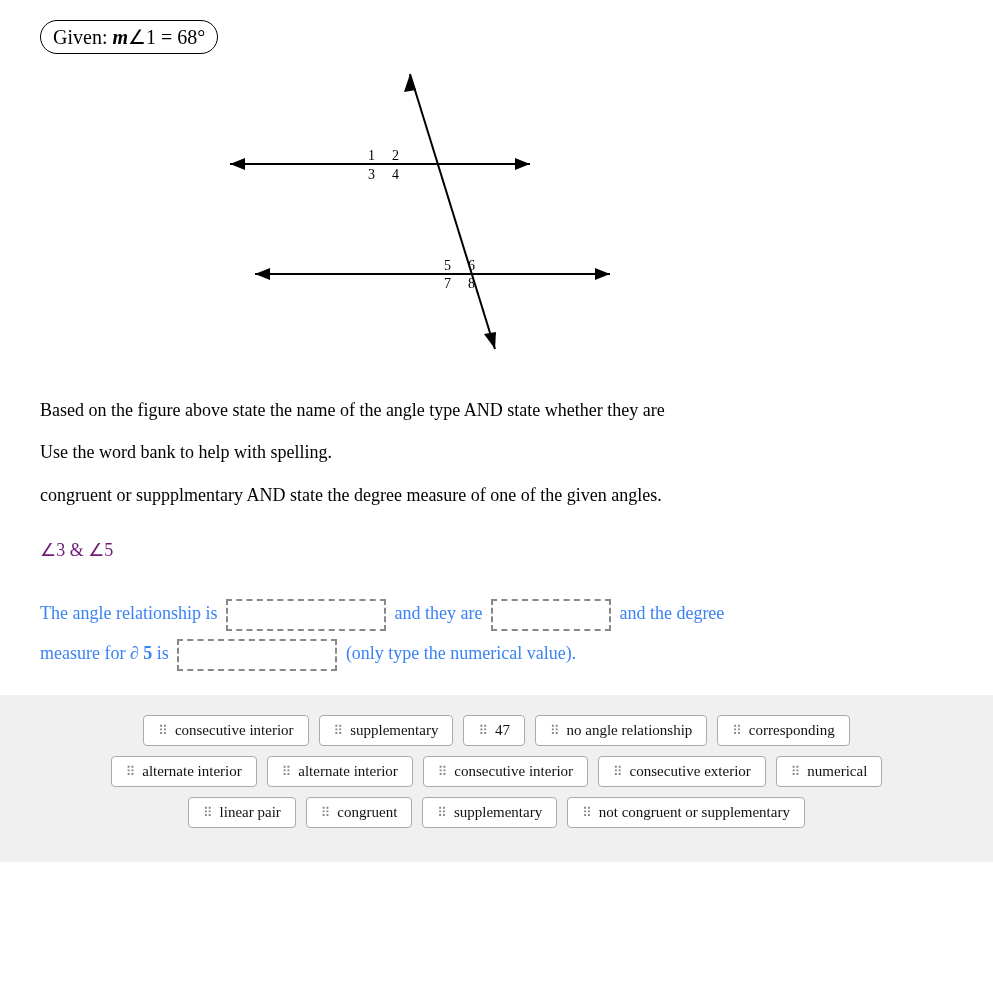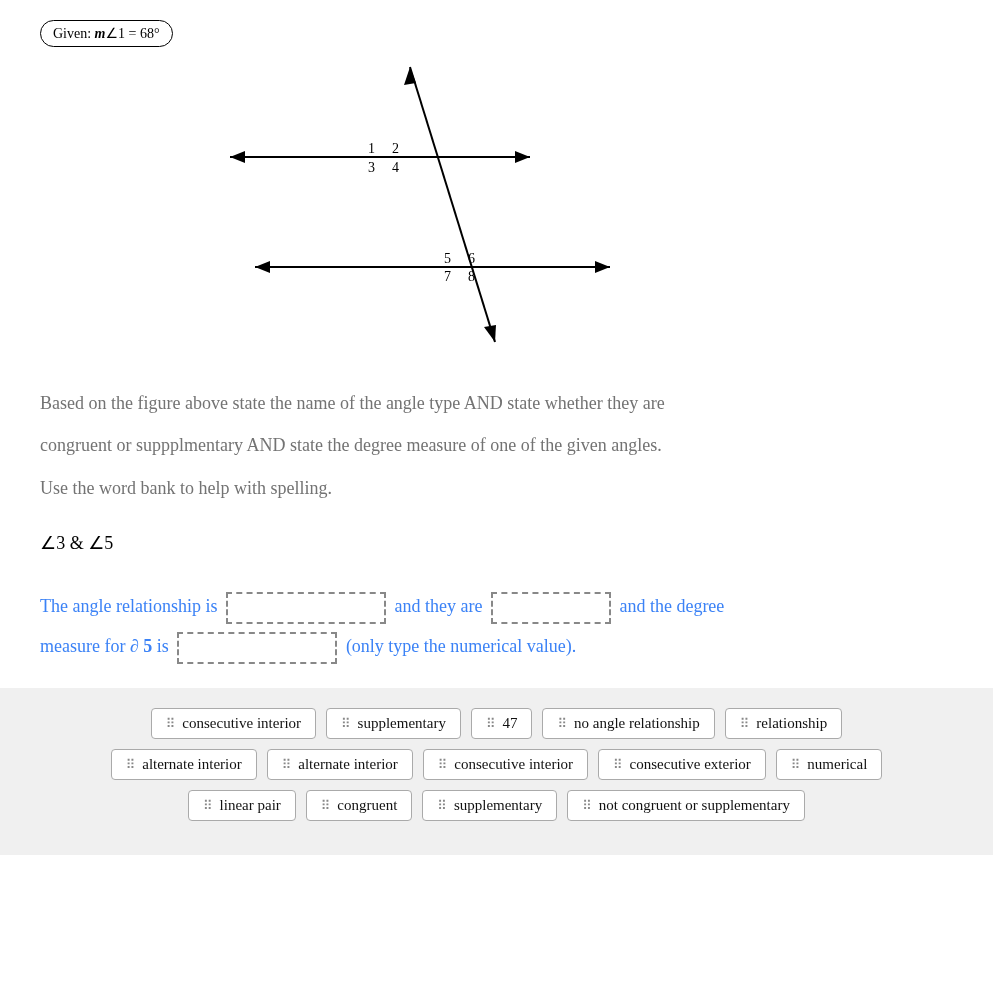--- a/index.html
+++ b/index.html
@@ -13,48 +13,48 @@
 
     .main-content {
       padding: 20px 40px 0 40px;
     }
 
     .given-label {
       display: inline-block;
       border: 1.5px solid #000;
       border-radius: 20px;
       padding: 4px 12px;
-      font-size: 14px;
+      font-size: 20px;
       margin-bottom: 10px;
       font-family: Georgia, serif;
     }
 
     .given-label .bold-m {
       font-weight: bold;
       font-style: italic;
     }
 
     .diagram-area {
       position: relative;
       width: 100%;
       height: 310px;
       margin-bottom: 20px;
     }
 
     .question-text {
       font-size: 18px;
       line-height: 1.8;
       margin-bottom: 10px;
-      color: #737373;
+      color: #000000;
     }
 
     .angle-label {
       font-size: 18px;
       margin-bottom: 16px;
-      color: #000000;
+      color: #701a75;
     }
 
     .fill-line {
       font-size: 18px;
       line-height: 2.0;
       color: #3b82f6;
       margin-bottom: 4px;
     }
 
     .blank-box {
@@ -148,22 +148,22 @@
       <text x="344" y="206" font-size="14" fill="#000">5</text>
       <text x="368" y="206" font-size="14" fill="#000">6</text>
       <text x="344" y="224" font-size="14" fill="#000">7</text>
       <text x="368" y="224" font-size="14" fill="#000">8</text>
     </svg>
   </div>
 
   
   <div>
     <p class="question-text">Based on the figure above state the name of the angle type AND state whether they are</p>
+    <p class="question-text">Use the word bank to help with spelling.</p>
     <p class="question-text">congruent or suppplmentary AND state the degree measure of one of the given angles.</p>
-    <p class="question-text">Use the word bank to help with spelling.</p>
   </div>
 
   <br>
 
   
   <p class="angle-label">∠3 &amp; ∠5</p>
 
   <br>
 
   
@@ -198,21 +198,21 @@
     <div class="word-chip">
       <span class="drag-dots">⠿</span>
       <span>47</span>
     </div>
     <div class="word-chip">
       <span class="drag-dots">⠿</span>
       <span>no angle relationship</span>
     </div>
     <div class="word-chip">
       <span class="drag-dots">⠿</span>
-      <span>relationship</span>
+      <span>corresponding</span>
     </div>
   </div>
   <div class="word-bank-row">
     <div class="word-chip">
       <span class="drag-dots">⠿</span>
       <span>alternate interior</span>
     </div>
     <div class="word-chip">
       <span class="drag-dots">⠿</span>
       <span>alternate interior</span>

